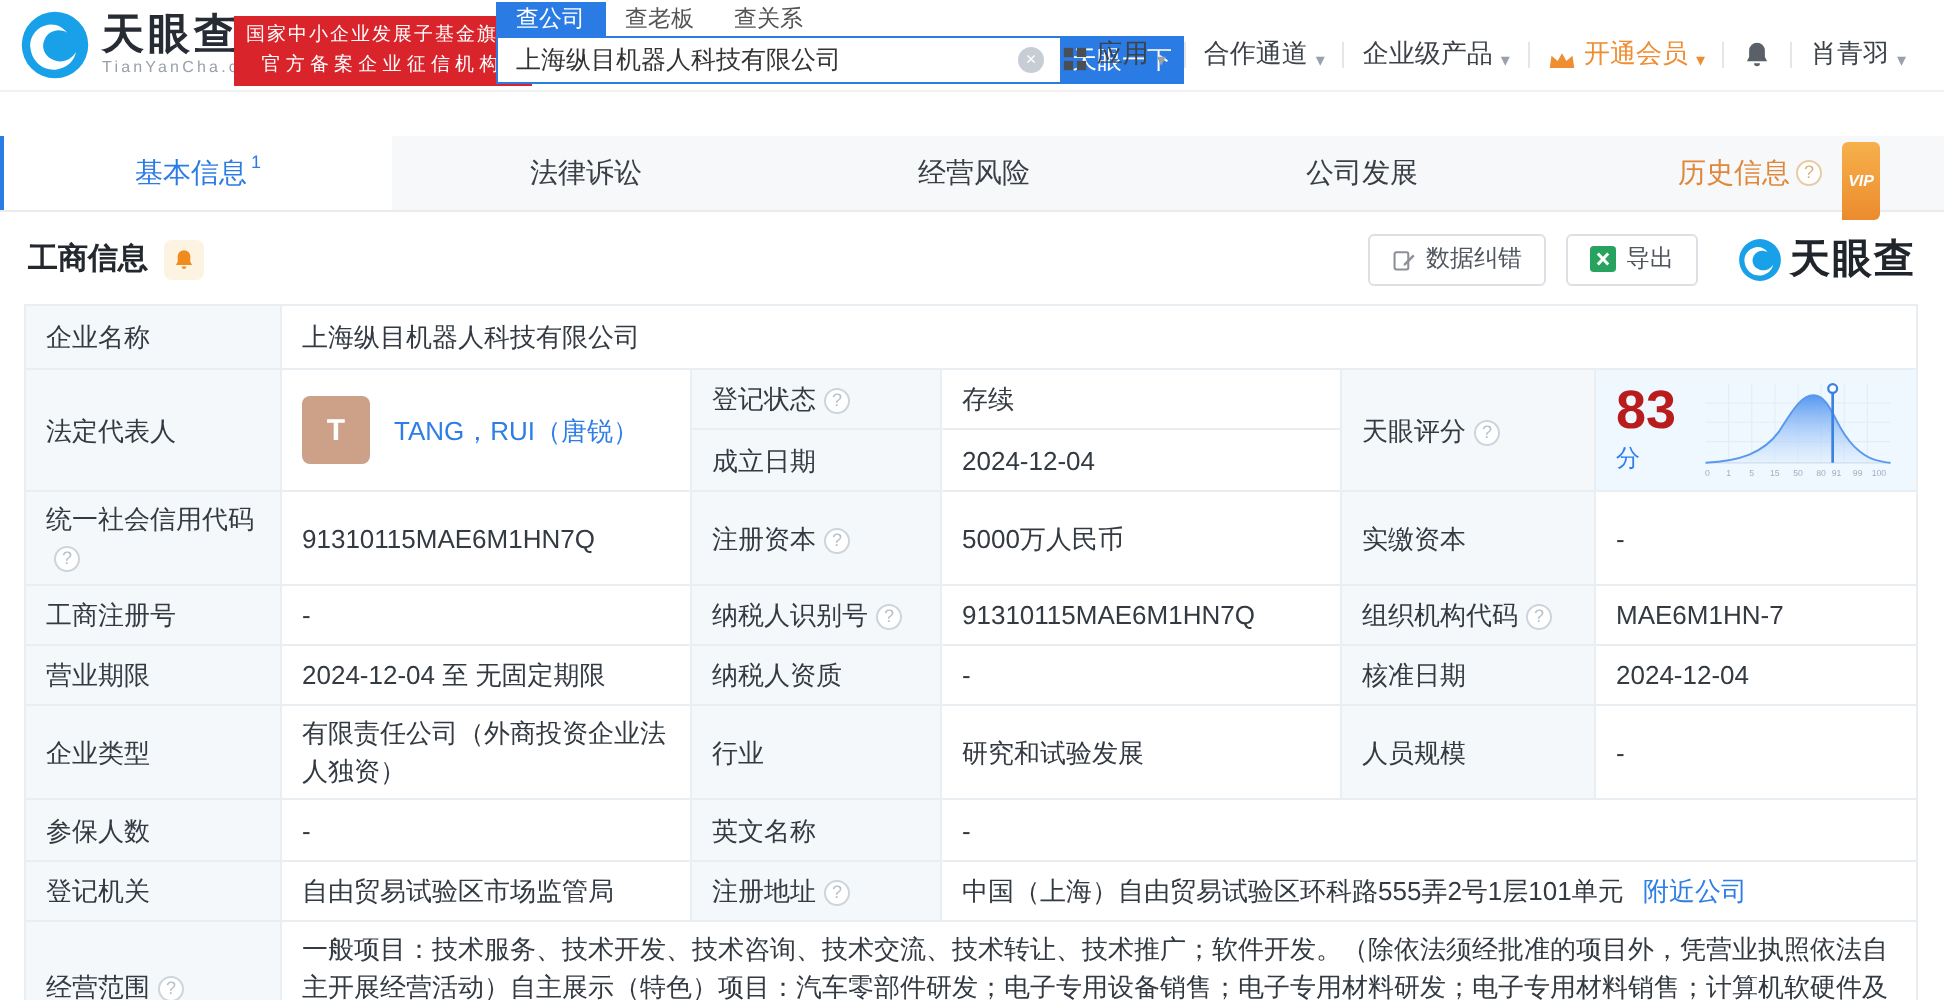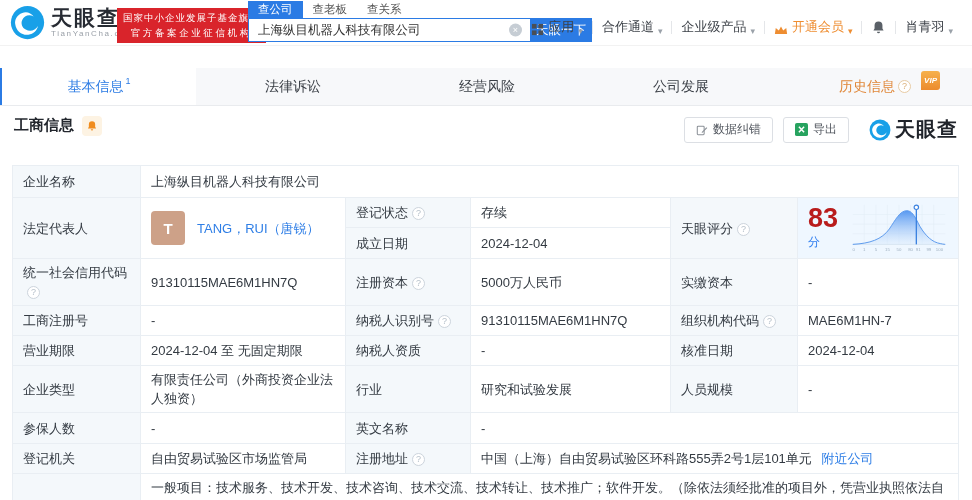--- a/index.html
+++ b/index.html
@@ -42,29 +42,29 @@
   .m-vip .caret{color:#ee8d31}
 
   
   .nav{margin-top:22px;height:38px;background:#f7f8fa;border-bottom:1px solid #e9ebee;display:flex}
   .nav-tab{flex:1;display:flex;align-items:center;justify-content:center;font-size:14px;color:#3a3f46;
     cursor:pointer;position:relative}
   .nav-tab.active{background:#fff;color:#2b7be4;border-left:2px solid #2b7be4}
   .nav-sup{font-size:9px;color:#2b7be4;margin-left:2px;align-self:flex-start;margin-top:8px}
   .nav-tab.history{color:#e0883a}
   .vip-badge{position:absolute;top:3px;right:32px;background:linear-gradient(#f6b14c,#ec8b2d);
-    color:#fff;font-size:8px;font-weight:bold;font-style:italic;padding:4px 3px;line-height:11px;
+    color:#fff;font-size:8px;font-weight:bold;font-style:italic;padding:14px 3px;line-height:11px;
     border-radius:3px 3px 3px 0}
   .q{display:inline-block;width:13px;height:13px;line-height:11px;border:1px solid #ccd4dc;border-radius:50%;
     font-size:9px;color:#b6c0ca;text-align:center;margin-left:4px;vertical-align:1px;cursor:pointer;background:#fff}
   .q::after{content:"?"}
   .q-nav{border-color:#e8cba4;color:#dbb27e;margin-left:3px}
 
   
-  .sec-head{display:flex;align-items:flex-start;padding:0 14px;margin:10px 0 22px}
+  .sec-head{display:flex;align-items:center;padding:0 14px;margin:10px 0 9px}
   .sec-title{font-size:15px;font-weight:bold;color:#23272e}
   .bell-badge{width:20px;height:20px;border-radius:4px;background:#fdf3e3;margin-left:8px;
     display:flex;align-items:center;justify-content:center;cursor:pointer}
   .sec-tools{margin-left:auto;display:flex;align-items:center;gap:10px}
   .tool-btn{height:26px;border:1px solid #dcdfe4;border-radius:3px;background:#fff;color:#51565e;
     font-size:12px;display:flex;align-items:center;gap:5px;padding:0 11px;cursor:pointer;
     font-family:"Liberation Sans","DejaVu Sans",sans-serif}
   .watermark{display:flex;align-items:center;gap:4px;margin-left:10px}
   .wm-txt{font-size:20px;font-weight:bold;color:#20242b;letter-spacing:1px}
 

